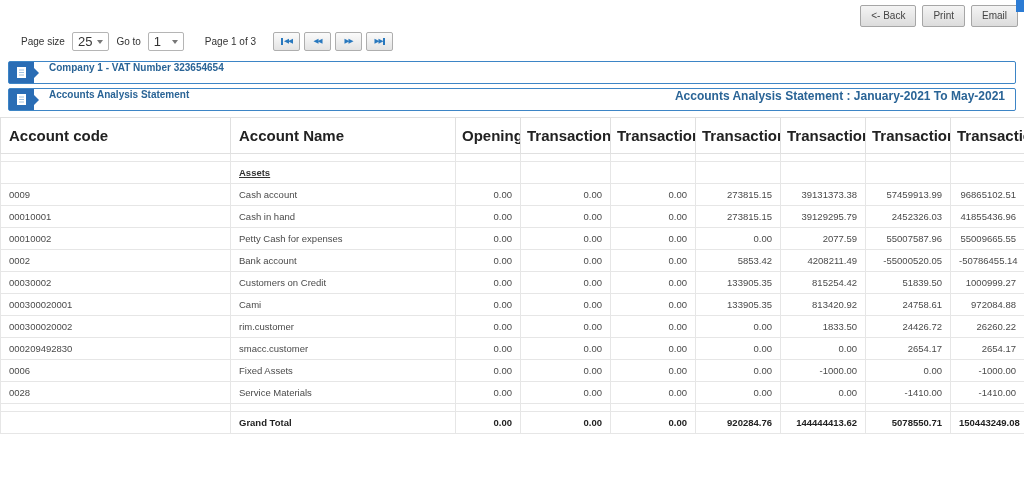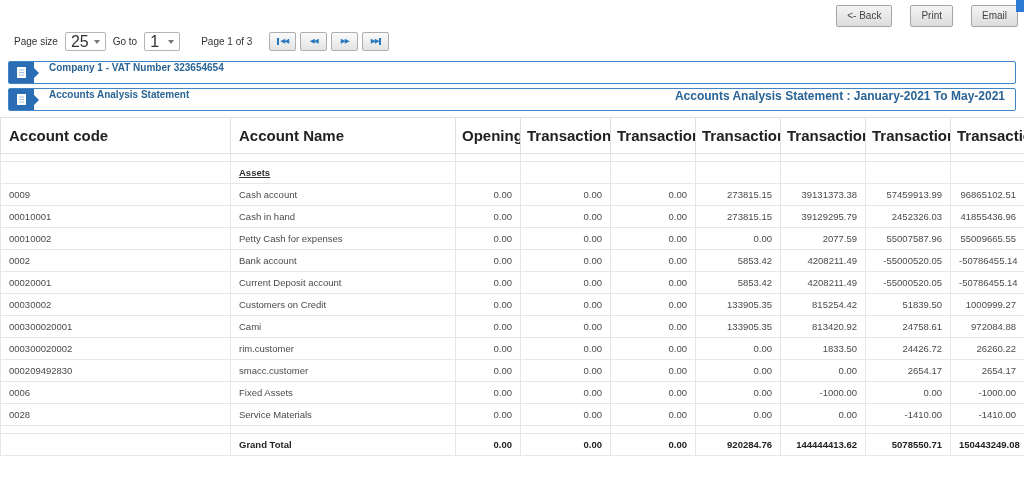--- a/index.html
+++ b/index.html
@@ -4,36 +4,36 @@
 <style>
   * { box-sizing: border-box; }
   html,body { margin:0; padding:0; }
   body {
     width:1024px; height:502px; overflow:hidden; position:relative;
     background:#ffffff; color:#333;
     font-family:"Liberation Sans", sans-serif;
   }
   
   .topbar { position:relative; height:30px; }
-  .topbar-buttons { position:absolute; top:5px; right:6px; display:flex; gap:18px;margin-left:8px; }
+  .topbar-buttons { position:absolute; top:5px; right:6px; display:flex; gap:6px;margin-left:8px; }
   .tb-btn {
     font-family:"Liberation Sans", sans-serif;
     font-size:10px; color:#444; line-height:1;
     background:linear-gradient(#f4f4f4,#dcdcdc);
     border:1px solid #a6a6a6; border-radius:2px;
     padding:5px 10px; cursor:pointer;
   }
   .scroll-nub { position:absolute; top:0; right:0; width:8px; height:12px; background:#2b7bd4; }
   
-  .pagination { display:flex; align-items:center; gap:7px; padding:2px 0 6px 14px; font-size:10px; color:#333; }
+  .pagination { display:flex; align-items:center; gap:7px; padding:2px 0 6px 21px; font-size:10px; color:#333; }
   .selbox {
     display:inline-flex; align-items:center; justify-content:space-between;
     min-width:36px; height:19px; padding:0 5px;
     background:#fff; border:1px solid #b5b5b5; border-radius:2px;
-    font-size:16px; color:#333; cursor:pointer;
+    font-size:13px; color:#333; cursor:pointer;
   }
   .caret { width:0; height:0; border-left:3px solid transparent; border-right:3px solid transparent; border-top:4px solid #777; margin-left:5px; }
   .page-info { margin-left:14px; }
   .pager { display:flex; gap:4px; margin-left:10px; }
   .pg-btn {
     width:27px; height:19px; padding:0;
     display:flex; align-items:center; justify-content:center;
     background:linear-gradient(#fbfbfb,#e3e3e3);
     border:1px solid #aeaeae; border-radius:2px; cursor:pointer;
   }
@@ -229,31 +229,20 @@
         <td>Bank account</td>
         <td class="num">0.00</td>
         <td class="num">0.00</td>
         <td class="num">0.00</td>
         <td class="num">5853.42</td>
         <td class="num">4208211.49</td>
         <td class="num">-55000520.05</td>
         <td class="num">-50786455.14</td>
       </tr>
       <tr>
-        <td>00020001</td>
-        <td>Current Deposit account</td>
-        <td class="num">0.00</td>
-        <td class="num">0.00</td>
-        <td class="num">0.00</td>
-        <td class="num">5853.42</td>
-        <td class="num">4208211.49</td>
-        <td class="num">-55000520.05</td>
-        <td class="num">-50786455.14</td>
-      </tr>
-      <tr>
         <td>00030002</td>
         <td>Customers on Credit</td>
         <td class="num">0.00</td>
         <td class="num">0.00</td>
         <td class="num">0.00</td>
         <td class="num">133905.35</td>
         <td class="num">815254.42</td>
         <td class="num">51839.50</td>
         <td class="num">1000999.27</td>
       </tr>

